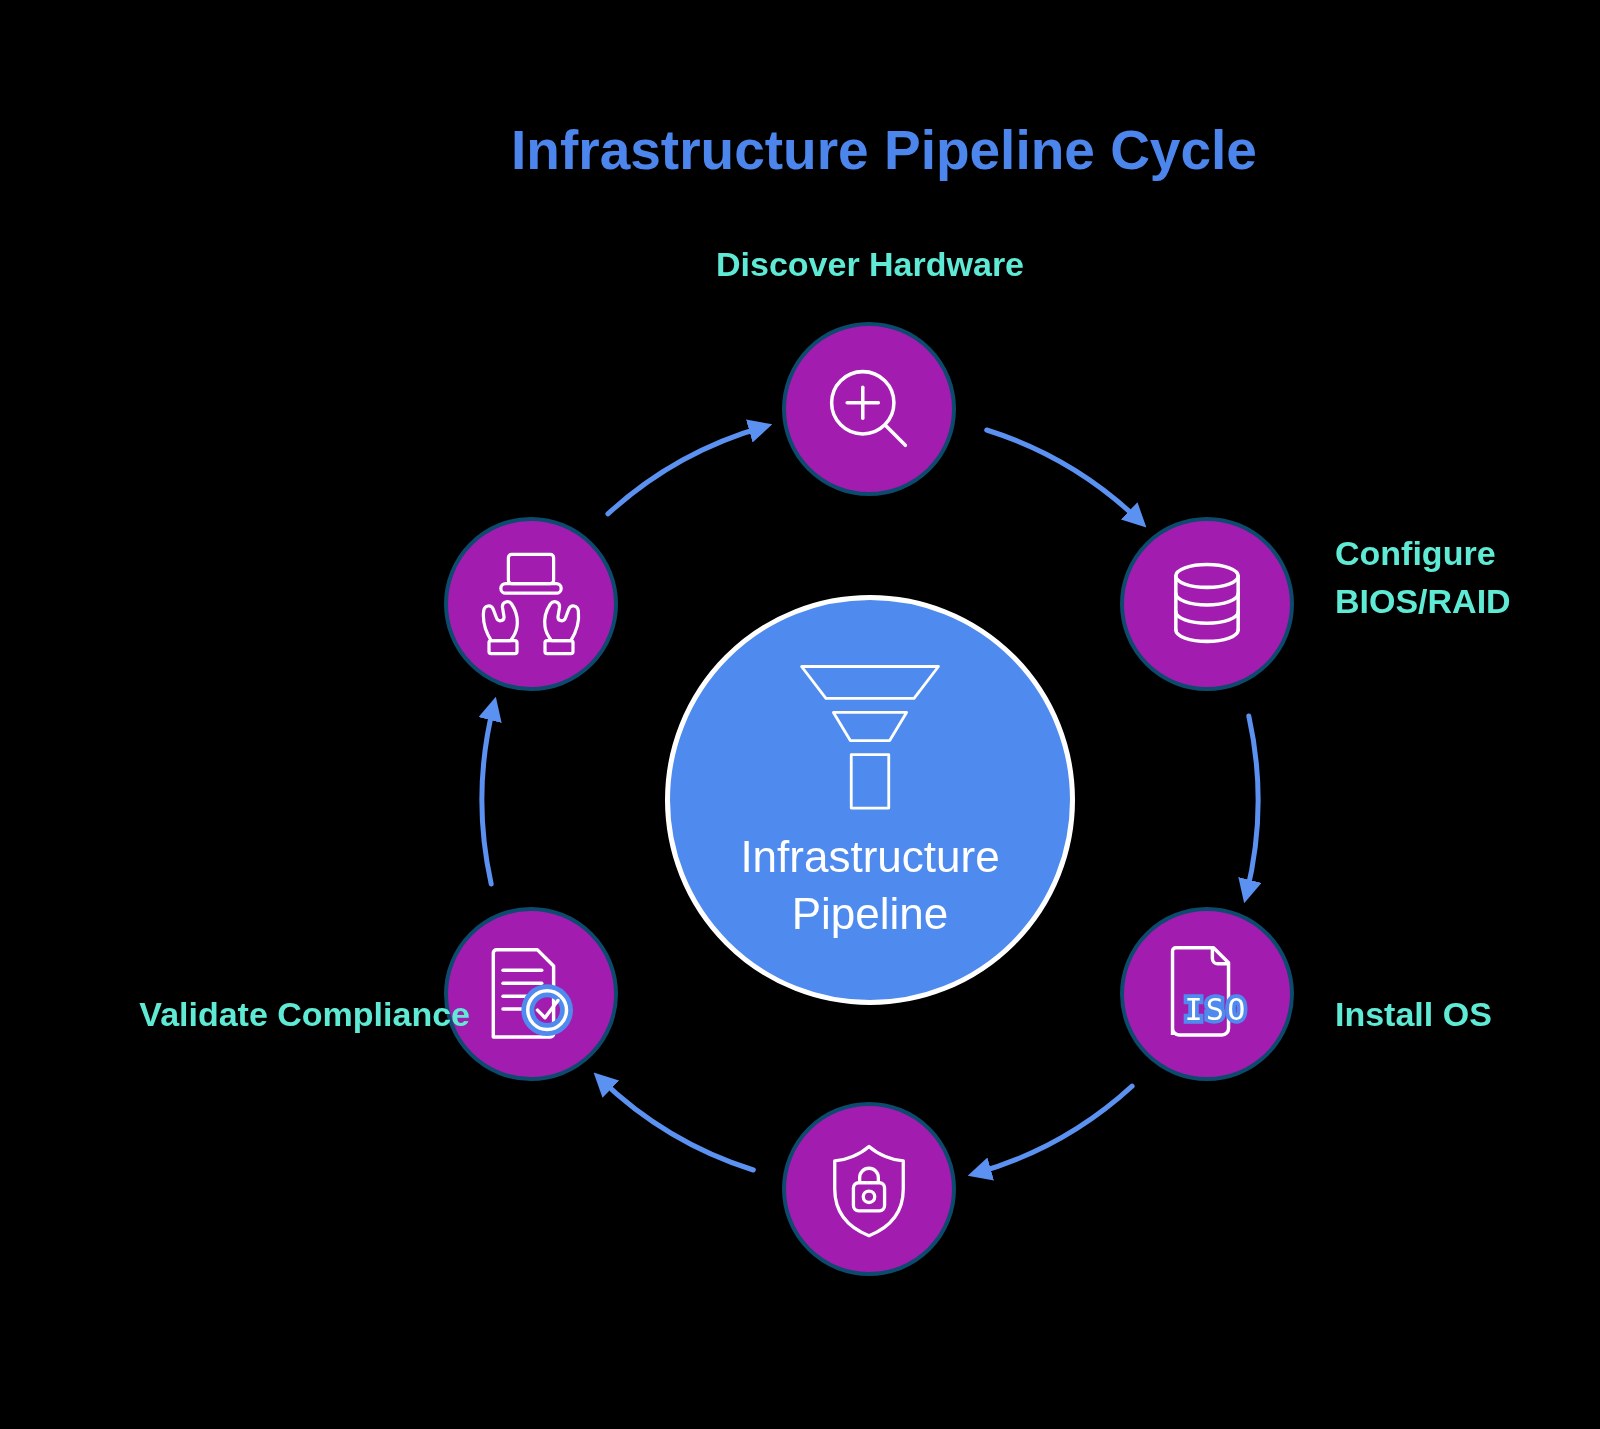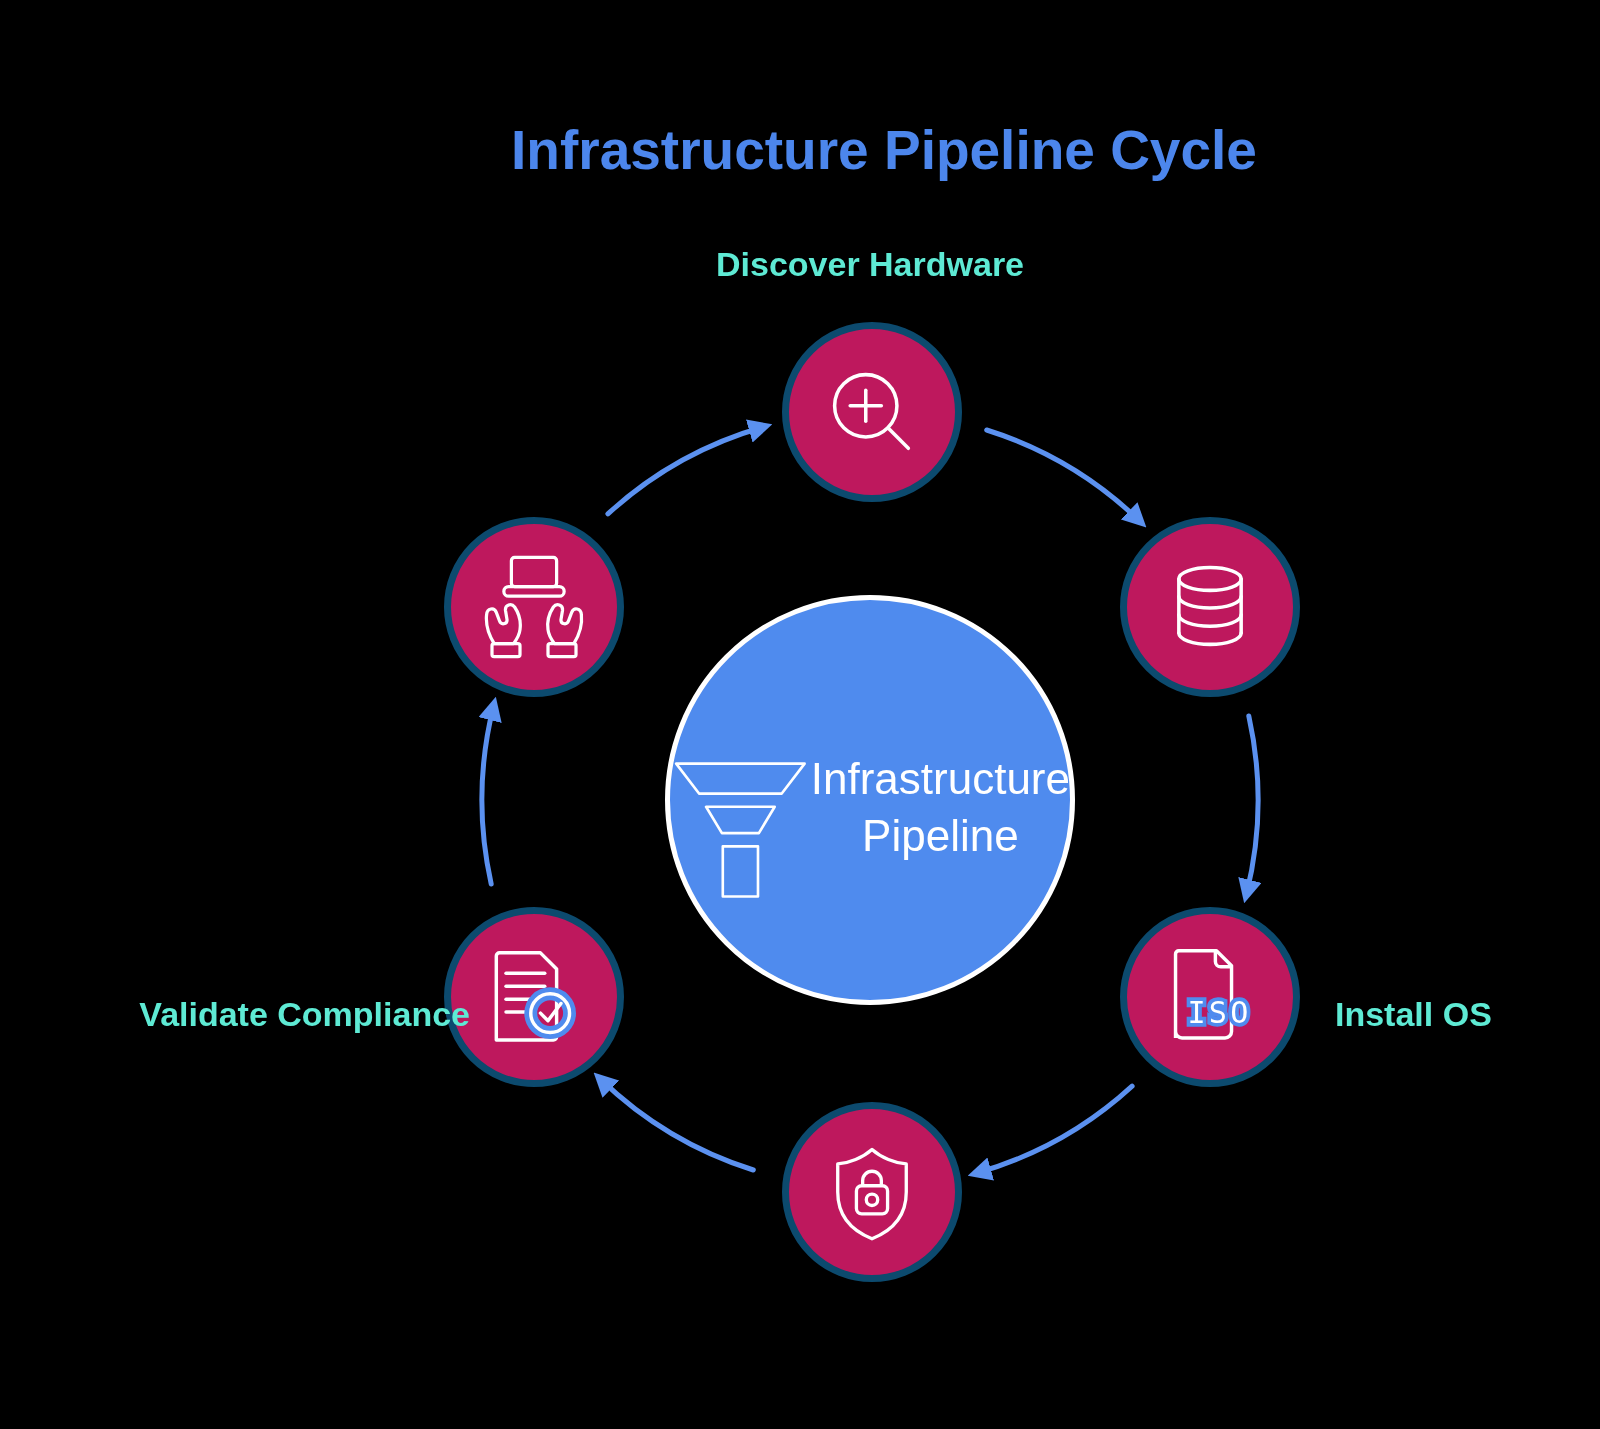--- a/index.html
+++ b/index.html
@@ -16,33 +16,33 @@
     white-space:pre-line;line-height:48px;
   }
   .lbl-discover{left:870px;top:240px;transform:translateX(-50%);text-align:center;}
   .lbl-configure{left:1335px;top:529px;text-align:left;}
   .lbl-install{left:1335px;top:990px;text-align:left;}
   .lbl-security{left:870px;top:1314px;transform:translateX(-50%);text-align:center;}
   .lbl-validate{right:1130px;top:990px;text-align:right;}
   .lbl-handoff{right:1180px;top:529px;text-align:right;}
   .node{
     position:absolute;width:166px;height:166px;border-radius:50%;
-    background:#be185d;border:7px solid #0c4a6e;
+    background:#a21caf;border:4px solid #0c4a6e;
     display:flex;align-items:center;justify-content:center;
   }
   .n-top{left:782px;top:322px;}
   .n-tr{left:1120px;top:517px;}
   .n-br{left:1120px;top:907px;}
   .n-bottom{left:782px;top:1102px;}
   .n-bl{left:444px;top:907px;}
   .n-tl{left:444px;top:517px;}
   .center-node{
     position:absolute;left:665px;top:595px;width:400px;height:400px;border-radius:50%;
     background:#4f8bee;border:5px solid #ffffff;
-    display:flex;flex-direction:row;align-items:center;
+    display:flex;flex-direction:column;align-items:center;
   }
   .center-node svg{margin-top:54px;}
   .center-label{
     margin-top:14px;color:#ffffff;font-size:44px;font-weight:400;
     text-align:center;white-space:pre-line;line-height:57px;
   }
   .arrows{position:absolute;left:0;top:0;pointer-events:none;}
   .icon-svg{display:block;}
 </style>
 </head>
@@ -91,20 +91,22 @@
   <div class="node n-tr">
     <svg class="icon-svg" width="108" height="108" viewBox="0 0 104 104" fill="none" stroke="#ffffff" stroke-width="3.4" stroke-linecap="round">
       <ellipse cx="52" cy="25" rx="30" ry="11"></ellipse>
       <path d="M22,25 V77"></path>
       <path d="M82,25 V77"></path>
       <path d="M22,42 a30,11 0 0 0 60,0"></path>
       <path d="M22,59.5 a30,11 0 0 0 60,0"></path>
       <path d="M22,77 a30,11 0 0 0 60,0"></path>
     </svg>
   </div>
+  <div class="node-label lbl-configure">Configure
+BIOS/RAID</div>
 
   <div class="node n-br">
     <svg class="icon-svg" width="112" height="112" viewBox="0 0 104 104">
       <path d="M20,90 V12 a3,3 0 0 1 3,-3 H58 L72,23 V84 a6,6 0 0 1 -6,6 H26 a6,6 0 0 1 -6,-6" fill="none" stroke="#ffffff" stroke-width="3.2" stroke-linejoin="round"></path>
       <path d="M57,10 V19 a5,5 0 0 0 5,5 h9" fill="none" stroke="#ffffff" stroke-width="3.2"></path>
       <text x="31" y="76" font-family="DejaVu Sans Mono, monospace" font-size="28" letter-spacing="3" fill="#ffffff" stroke="#4f8bee" stroke-width="7" paint-order="stroke">ISO</text>
     </svg>
   </div>
   <div class="node-label lbl-install">Install OS</div>
 

